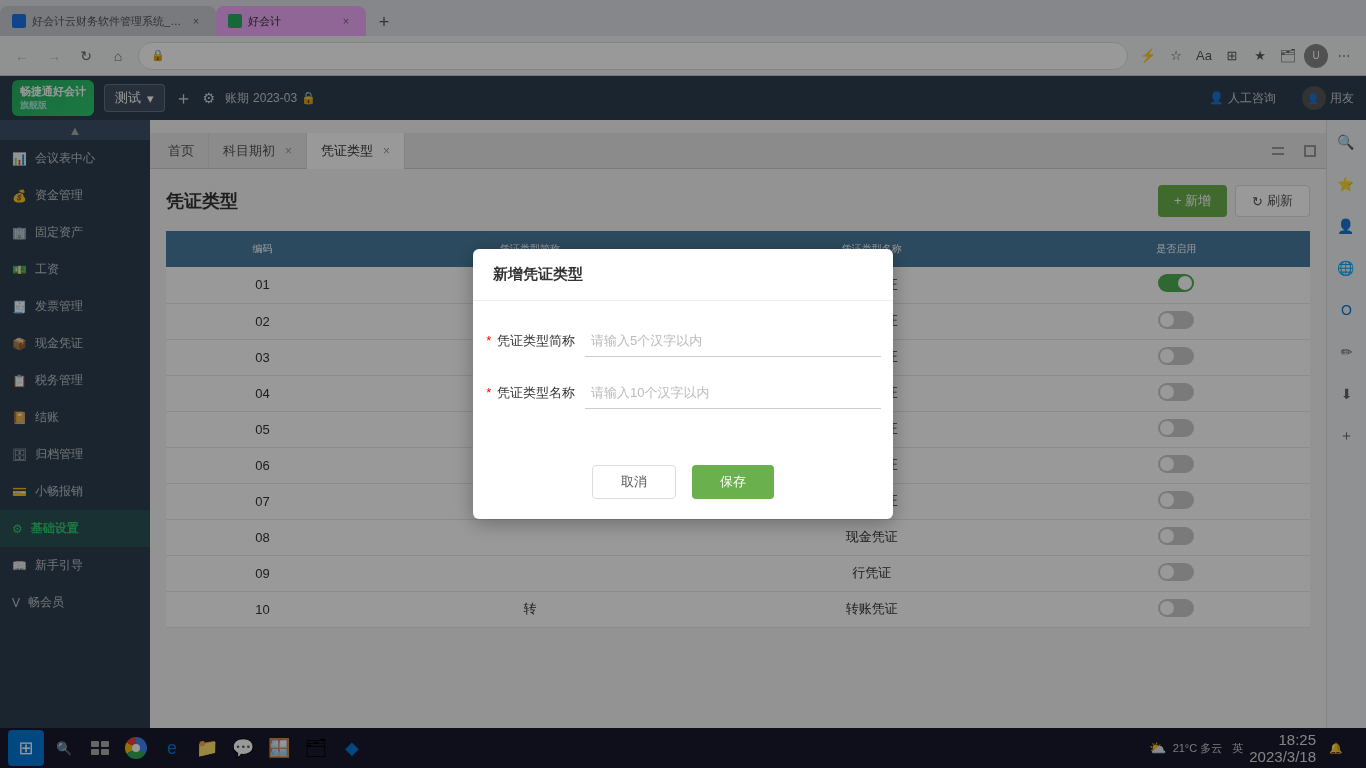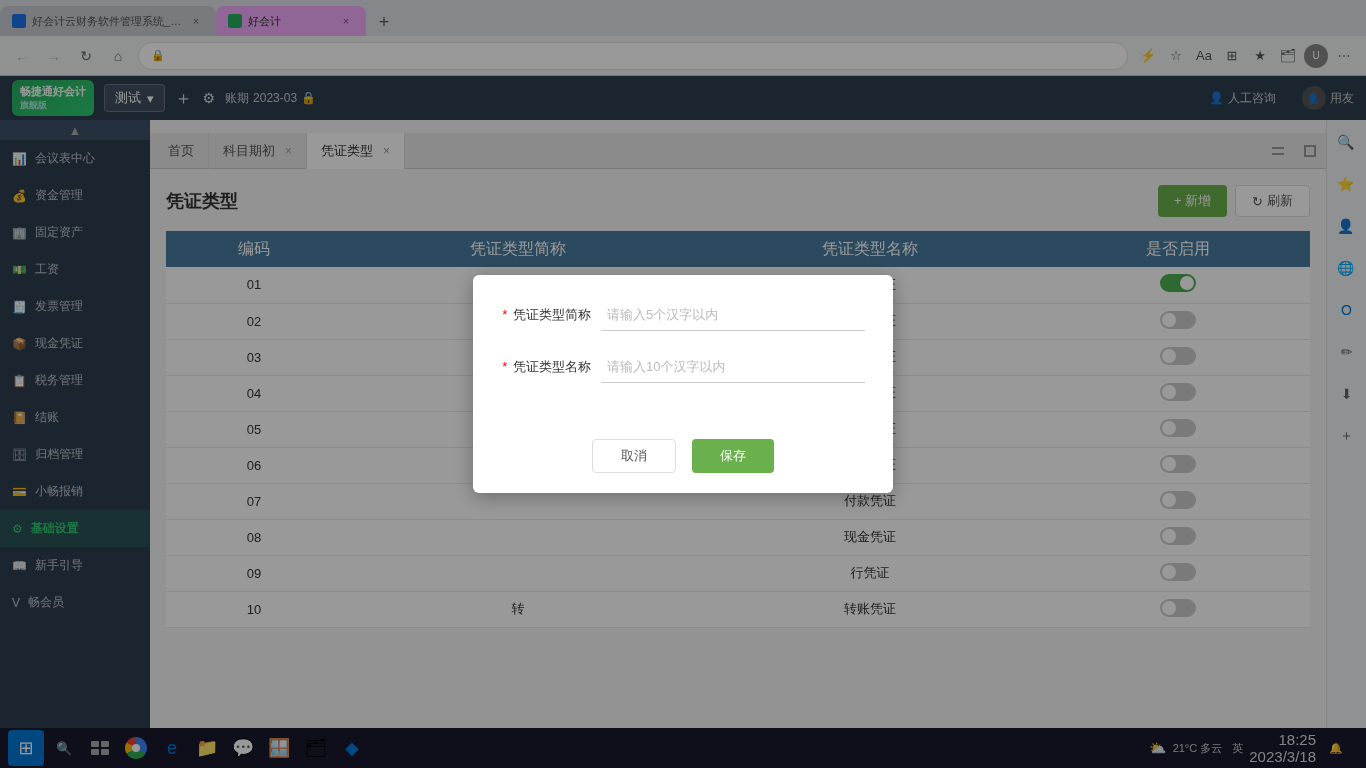--- a/index.html
+++ b/index.html
@@ -62,34 +62,34 @@
     .page-content { flex: 1; background: #f5f5f5; overflow: hidden; padding: 16px; }
     .page-title-row { display: flex; align-items: center; justify-content: space-between; margin-bottom: 14px; }
     .page-title { font-size: 18px; font-weight: bold; color: #333; }
     .page-actions { display: flex; gap: 8px; }
     .btn-primary { background: #6ab04c; color: #fff; border: none; padding: 6px 16px; border-radius: 4px; cursor: pointer; font-size: 13px; display: flex; align-items: center; gap: 4px; }
     .btn-default { background: #fff; color: #555; border: 1px solid #ddd; padding: 6px 16px; border-radius: 4px; cursor: pointer; font-size: 13px; display: flex; align-items: center; gap: 4px; }
 
     
     .data-table { width: 100%; border-collapse: collapse; background: #fff; }
     .data-table thead tr { background: #4a7c9e; color: #fff; height: 36px; }
-    .data-table thead th { padding: 0 16px; text-align: center; font-weight: normal; font-size: 16px; }
+    .data-table thead th { padding: 0 16px; text-align: center; font-weight: normal; font-size: 10px; }
     .data-table tbody tr { height: 36px; border-bottom: 1px solid #e8e8e8; }
     .data-table tbody td { padding: 0 16px; text-align: center; font-size: 13px; color: #333; }
 
     .toggle { width: 36px; height: 18px; border-radius: 9px; background: #ccc; position: relative; display: inline-block; cursor: pointer; }
     .toggle.on { background: #4caf50; }
     .toggle::after { content: ''; position: absolute; width: 14px; height: 14px; background: #fff; border-radius: 50%; top: 2px; left: 2px; transition: left 0.2s; }
     .toggle.on::after { left: 20px; }
 
     
     .modal-overlay { position: fixed; top: 0; left: 0; width: 1366px; height: 768px; background: rgba(0,0,0,0.4); display: flex; align-items: center; justify-content: center; z-index: 1000; }
     .modal { background: #fff; border-radius: 6px; width: 420px; padding: 0; box-shadow: 0 4px 20px rgba(0,0,0,0.3); }
     .modal-header { padding: 16px 20px; border-bottom: 1px solid #eee; font-size: 15px; font-weight: bold; color: #333; }
-    .modal-body { padding: 24px 28px; }
+    .modal-body { padding: 24px 12px; }
     .form-row { display: flex; align-items: center; margin-bottom: 20px; }
     .form-label { width: 100px; font-size: 13px; color: #333; text-align: right; padding-right: 10px; }
     .form-label .required { color: red; margin-right: 2px; }
     .form-input { flex: 1; height: 32px; border: none; border-bottom: 1px solid #ccc; padding: 0 6px; font-size: 13px; outline: none; color: #666; }
     .form-input::placeholder { color: #bbb; }
     .modal-footer { padding: 12px 20px 20px; display: flex; justify-content: center; gap: 16px; }
     .btn-cancel { background: #fff; color: #555; border: 1px solid #ddd; padding: 7px 28px; border-radius: 4px; cursor: pointer; font-size: 13px; }
     .btn-save { background: #6ab04c; color: #fff; border: none; padding: 7px 28px; border-radius: 4px; cursor: pointer; font-size: 13px; }
 
     
@@ -385,20 +385,23 @@
       <div class="right-panel-btn" title="下载">⬇</div>
       <div class="right-panel-btn" title="添加">＋</div>
       <div style="flex:1;"></div>
       <div class="right-panel-btn" title="设置">⚙</div>
     </div>
   </div>
 </div>
 
 <div class="modal-overlay">
   <div class="modal">
+    <div class="modal-header">
+      <span>新增凭证类型</span>
+    </div>
     <div class="modal-body">
       <div class="form-row">
         <div class="form-label">
           <span class="required">*</span>
           <span>凭证类型简称</span>
         </div>
         <input class="form-input" type="text" placeholder="请输入5个汉字以内" style="">
       </div>
       <div class="form-row">
         <div class="form-label">

